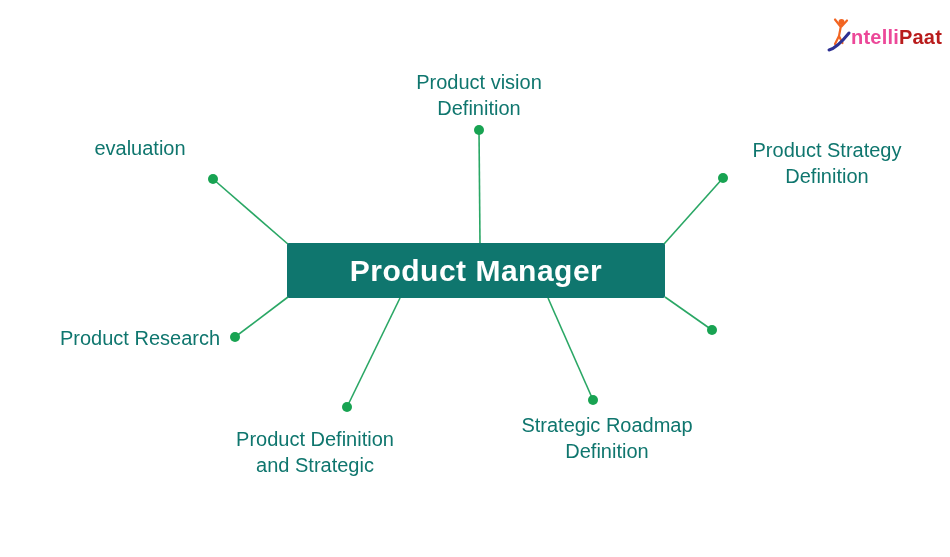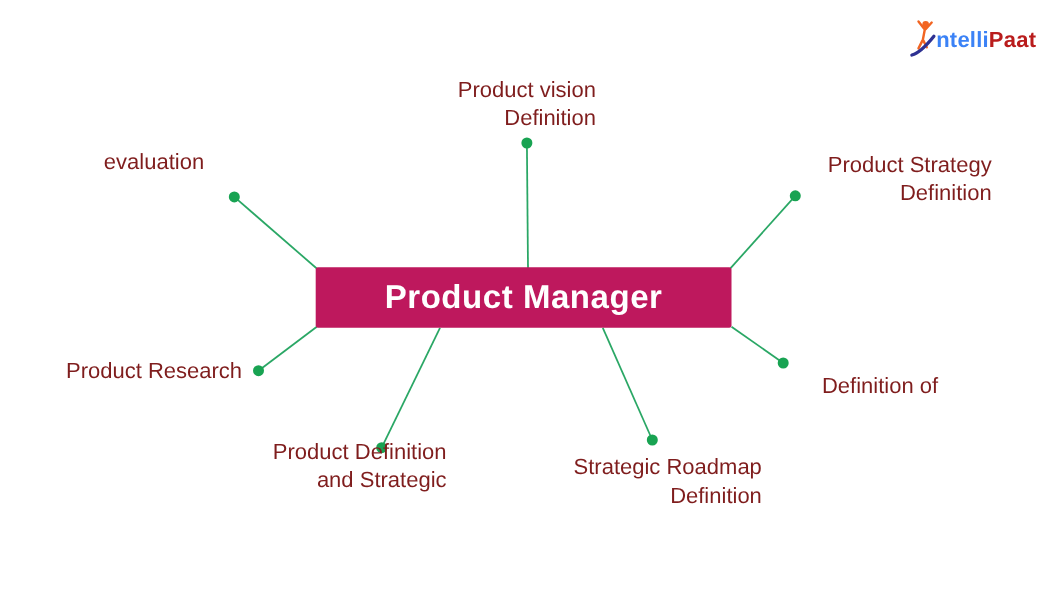--- a/index.html
+++ b/index.html
@@ -27,24 +27,24 @@
     align-items: center;
     justify-content: center;
     font-size: 30px;
     font-weight: 700;
     letter-spacing: 0.5px;
     border-radius: 2px;
   }
   .node-label {
     position: absolute;
     transform: translate(-50%, -50%);
-    text-align: right;
+    text-align: center;
     font-size: 20px;
     line-height: 26px;
-    color: #7f1d1d;
+    color: #0f766e;
     white-space: nowrap;
   }
   .logo {
     position: absolute;
     top: 16px;
     right: 8px;
     display: flex;
     align-items: flex-end;
     height: 38px;
   }
@@ -76,58 +76,57 @@
       <line x1="235" y1="337" x2="288" y2="297" stroke="#2aa765" stroke-width="1.6"></line>
       <circle cx="235" cy="337" r="5" fill="#18a352"></circle>
       <line x1="712" y1="330" x2="665" y2="297" stroke="#2aa765" stroke-width="1.6"></line>
       <circle cx="712" cy="330" r="5" fill="#18a352"></circle>
       <line x1="347" y1="407" x2="400" y2="298" stroke="#2aa765" stroke-width="1.6"></line>
       <circle cx="347" cy="407" r="5" fill="#18a352"></circle>
       <line x1="593" y1="400" x2="548" y2="298" stroke="#2aa765" stroke-width="1.6"></line>
       <circle cx="593" cy="400" r="5" fill="#18a352"></circle>
     </svg>
 
-  <div class="center-box" style="left: 287px; top: 243px; width: 378px; height: 55px; background: #be185d; color: rgb(255, 255, 255);">
+  <div class="center-box" style="left: 287px; top: 243px; width: 378px; height: 55px; background: #0f766e; color: rgb(255, 255, 255);">
     <span>Product Manager</span>
   </div>
 
   <div id="labels">
       <div class="node-label" style="left: 479px; top: 95px;">
         <div>Product vision</div>
         <div>Definition</div>
       </div>
       <div class="node-label" style="left: 140px; top: 148px;">
         <div>evaluation</div>
       </div>
       <div class="node-label" style="left: 788px; top: 163px; margin-left: 39px;">
         <div>Product Strategy</div>
         <div>Definition</div>
       </div>
       <div class="node-label" style="left: 140px; top: 338px;">
         <div>Product Research</div>
       </div>
       <div class="node-label" style="left: 800px; top: 351px;">
-        <div>Definition of</div>
       </div>
-      <div class="node-label" style="left: 315px; top: 424px; margin-left: 12px;">
+      <div class="node-label" style="left: 315px; top: 452px;">
         <div>Product Definition</div>
         <div>and Strategic</div>
       </div>
       <div class="node-label" style="left: 607px; top: 438px;">
         <div>Strategic Roadmap</div>
         <div>Definition</div>
       </div>
     </div>
 
   <div class="logo">
     <svg class="logo-person" xmlns="http://www.w3.org/2000/svg" viewBox="0 0 26 38">
       <g id="person-g" fill="none" stroke-linecap="round">
         <circle id="person-head" cx="14.5" cy="6" r="3" stroke="none" fill="#f26522"></circle>
         <path id="person-body" d="M14 9.5 L12 20 M12 20 L8 28 M12 20 L15.5 27 M13.5 10.5 L8 3.5 M14.5 10.5 L20 4.5" stroke-width="2.2" stroke="#f26522"></path>
         <path id="logo-swoosh" d="M2 34 Q 10 32 22 17" stroke-width="3" stroke="#2e3192"></path>
       </g>
     </svg>
     <span class="logo-text">
-      <span id="logo-blue" style="color: #3b82f6;">ntelli</span><span id="logo-orange" style="color: #b91c1c;">Paat</span>
+      <span id="logo-blue" style="color: #ec4899;">ntelli</span><span id="logo-orange" style="color: #b91c1c;">Paat</span>
     </span>
   </div>
 
 </div>
 
 </body></html>

